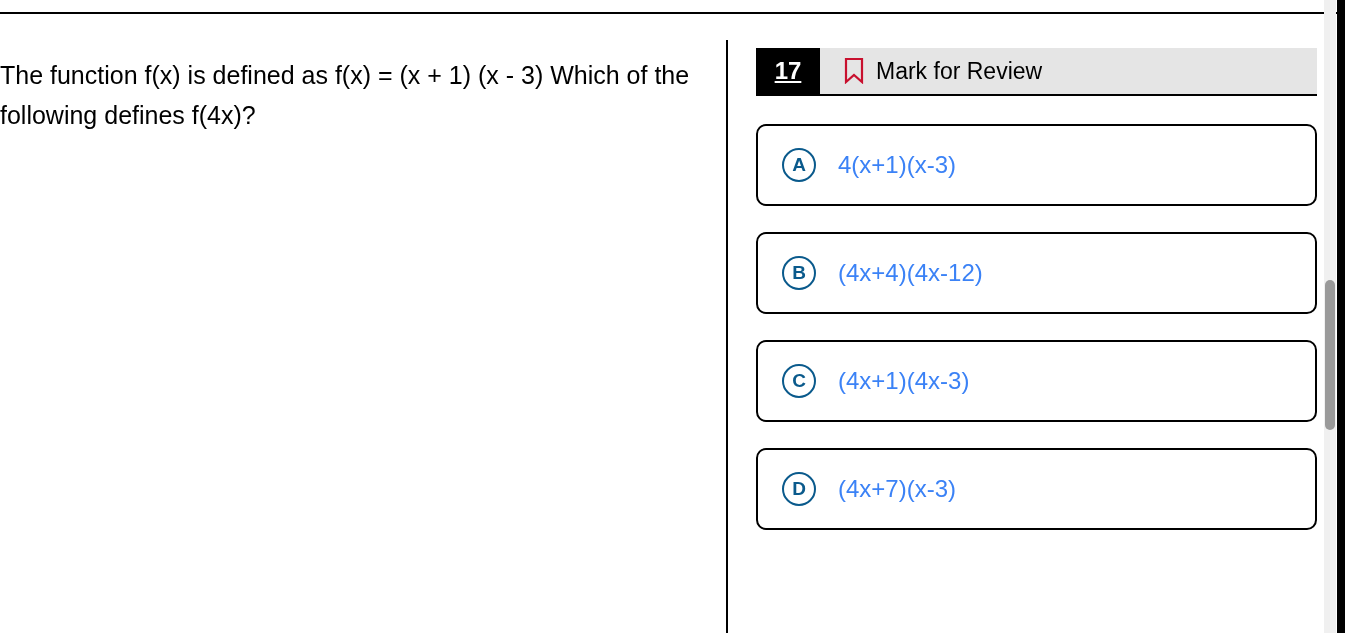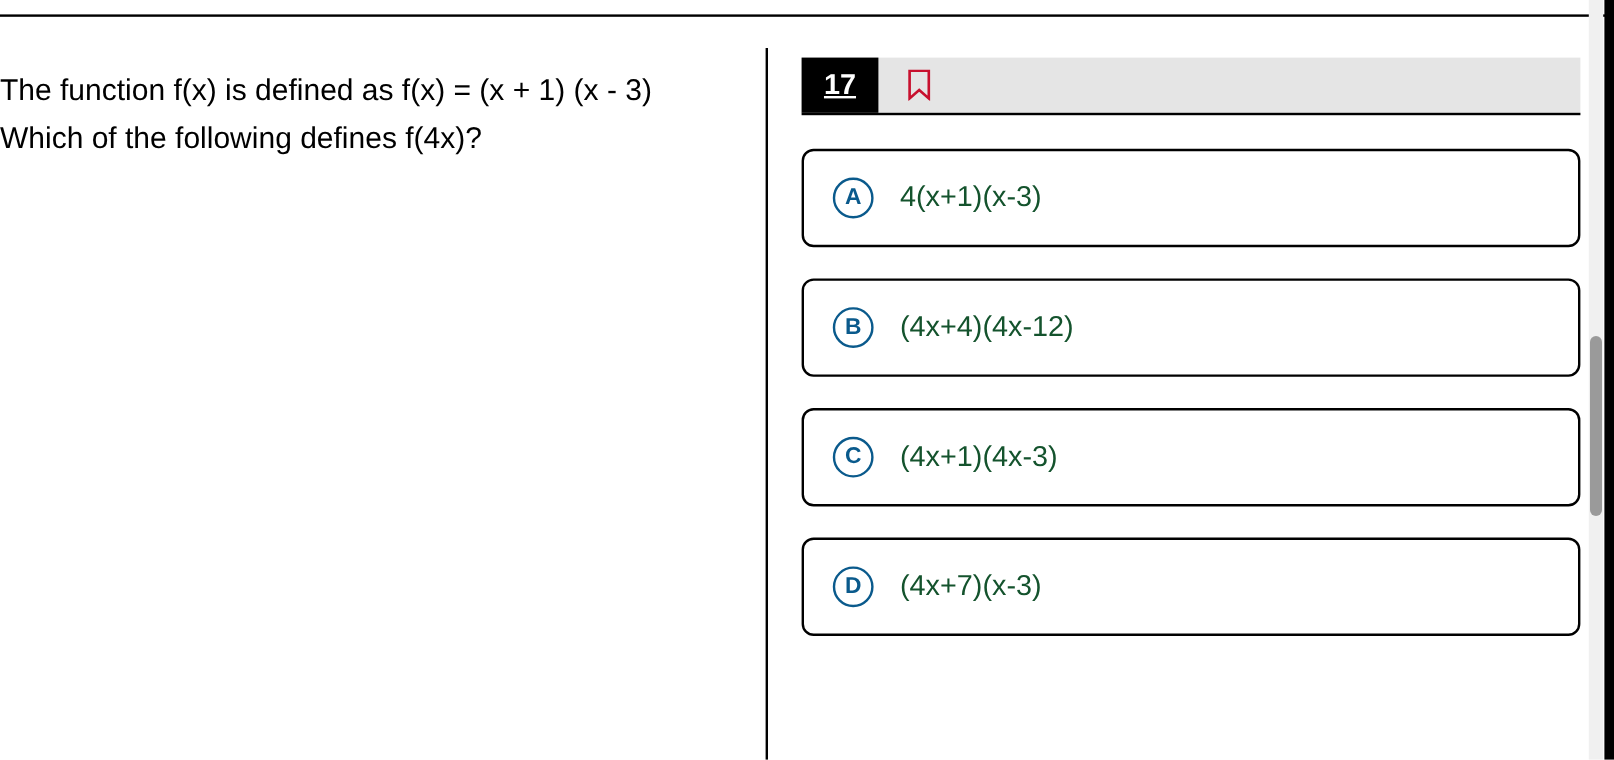--- a/index.html
+++ b/index.html
@@ -25,21 +25,21 @@
     }
     .content-wrap {
       position: absolute;
       top: 40px;
       left: 0;
       right: 0;
       bottom: 0;
       display: flex;
     }
     .left-pane {
-      width: 640px;
+      width: 728px;
       padding: 15px 20px 15px 0;
       border-right: 2px solid #000;
     }
     .question-text {
       font-size: 25px;
       line-height: 1.6;
       color: #000;
       font-weight: 400;
     }
     .right-pane {
@@ -99,21 +99,21 @@
       display: flex;
       align-items: center;
       justify-content: center;
       font-weight: 700;
       font-size: 19px;
       color: #0a5a8c;
       flex-shrink: 0;
     }
     .option-text {
       font-size: 24px;
-      color: #14532d;
+      color: #3b82f6;
     }
     .right-edge-bar {
       position: absolute;
       top: 0;
       right: 0;
       width: 8px;
       height: 100%;
       background: #000;
     }
     .scrollbar-track {
@@ -146,20 +146,21 @@
   </div>
 
   <div class="right-pane">
 
     <div class="header-bar">
       <div class="question-number">17</div>
       <div class="mark-review">
         <svg class="bookmark-icon" viewBox="0 0 20 26">
           <path d="M2 1 L18 1 L18 24 L10 17 L2 24 Z" fill="none" stroke="#c8102e" stroke-width="2.2" stroke-linejoin="miter"></path>
         </svg>
+        <span>Mark for Review</span>
       </div>
     </div>
 
     <div class="answer-option">
       <div class="option-letter">A</div>
       <div class="option-text">4(x+1)(x-3)</div>
     </div>
 
     <div class="answer-option">
       <div class="option-letter">B</div>

